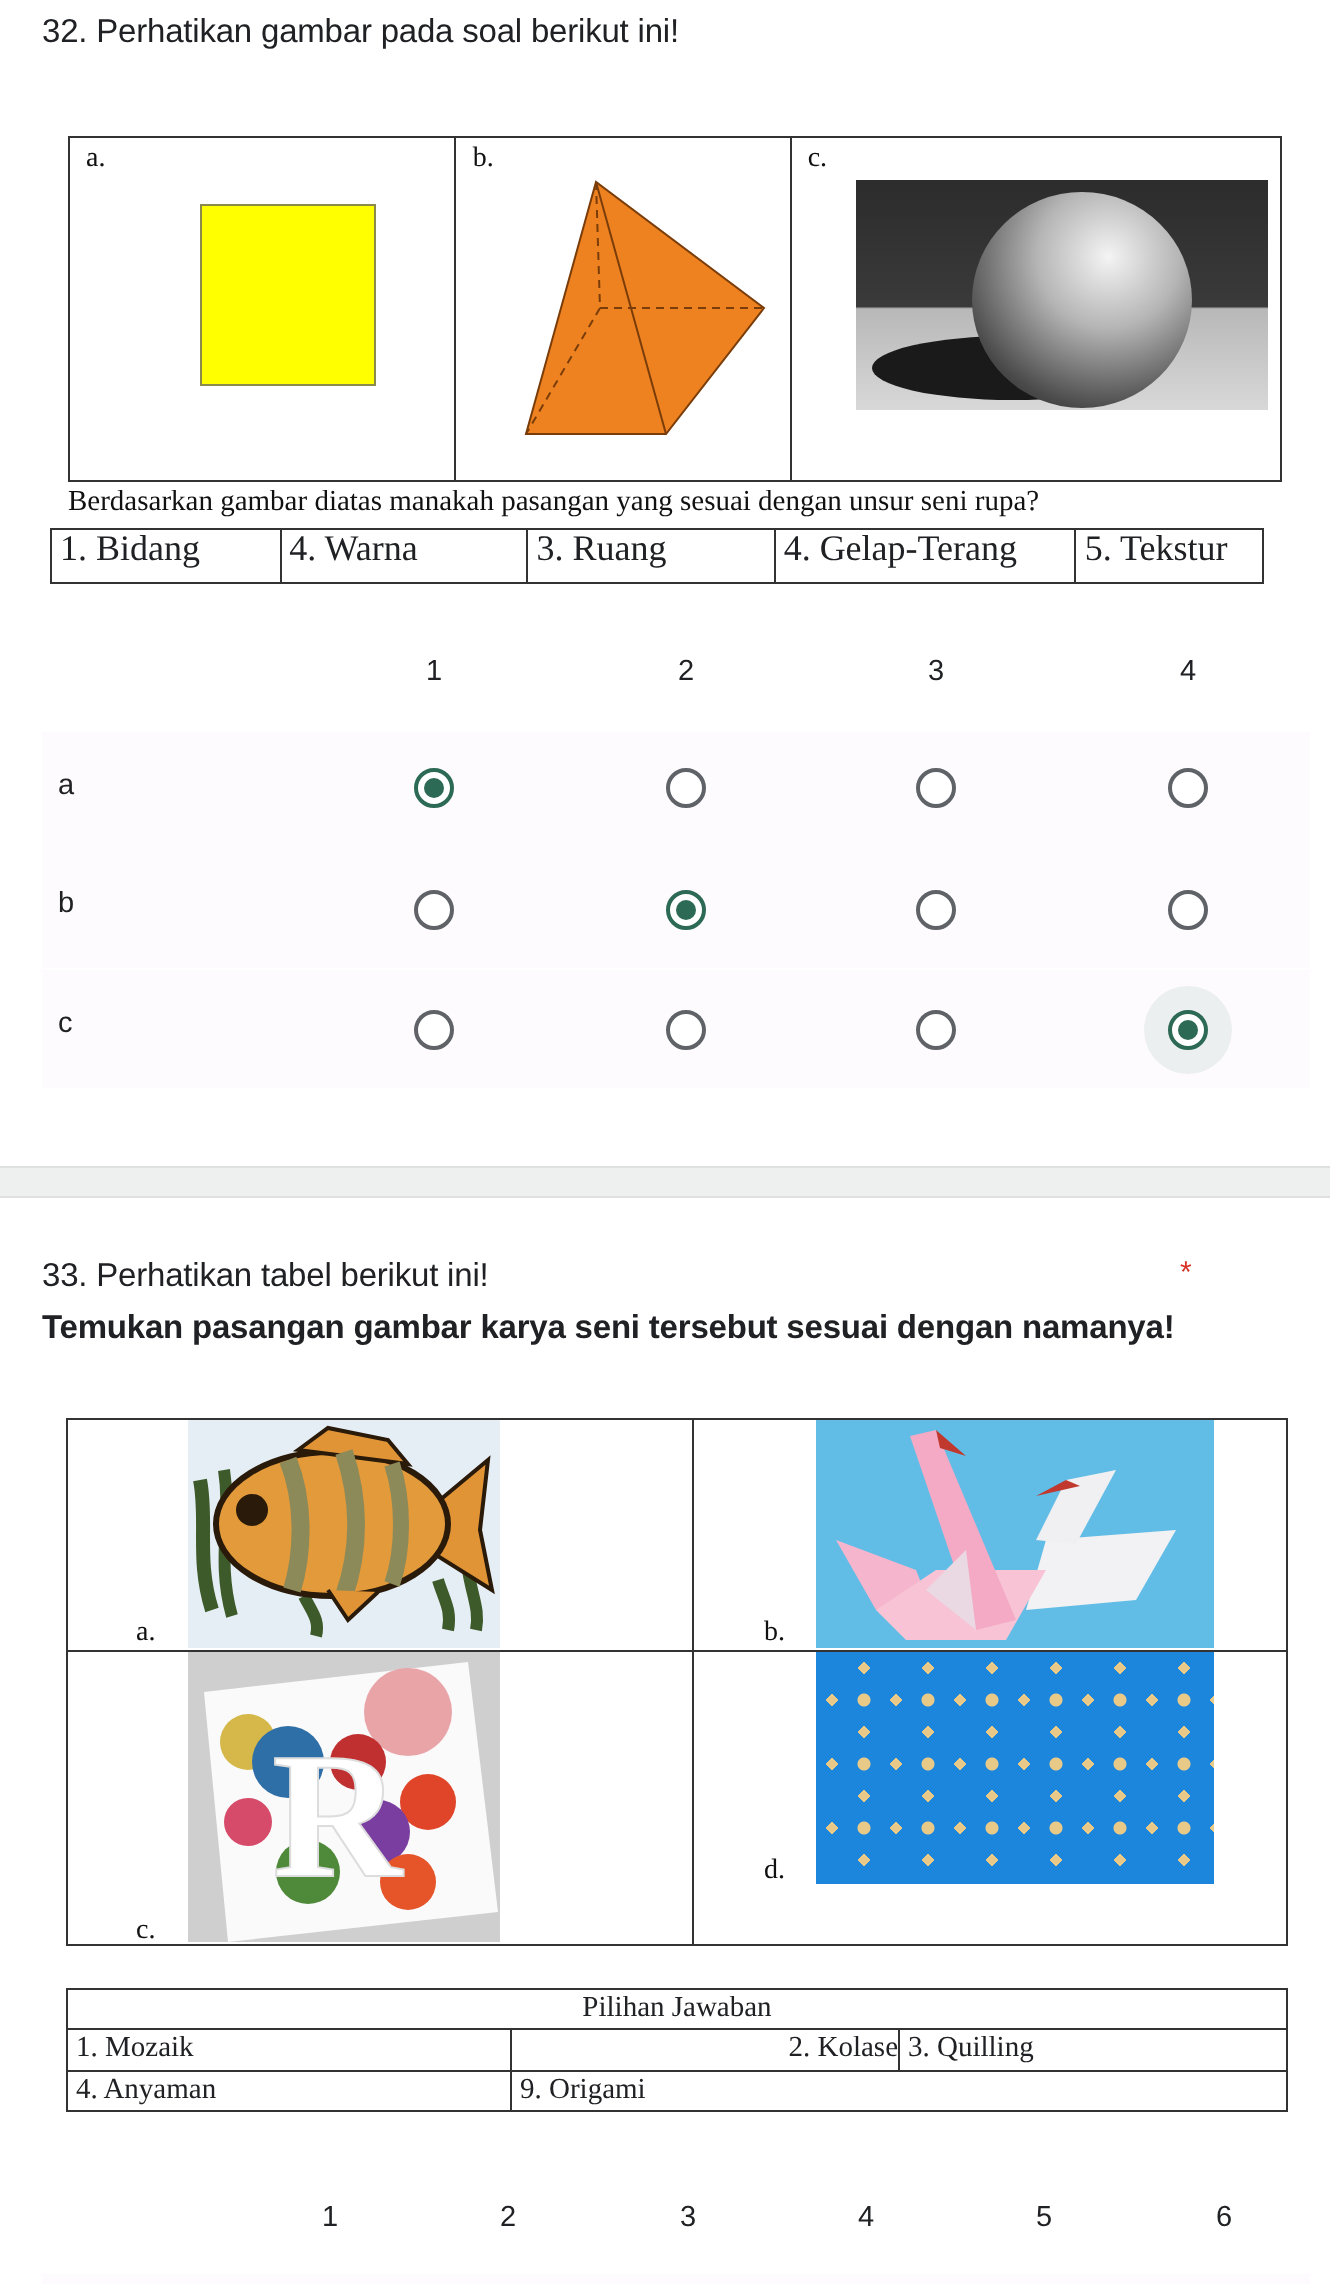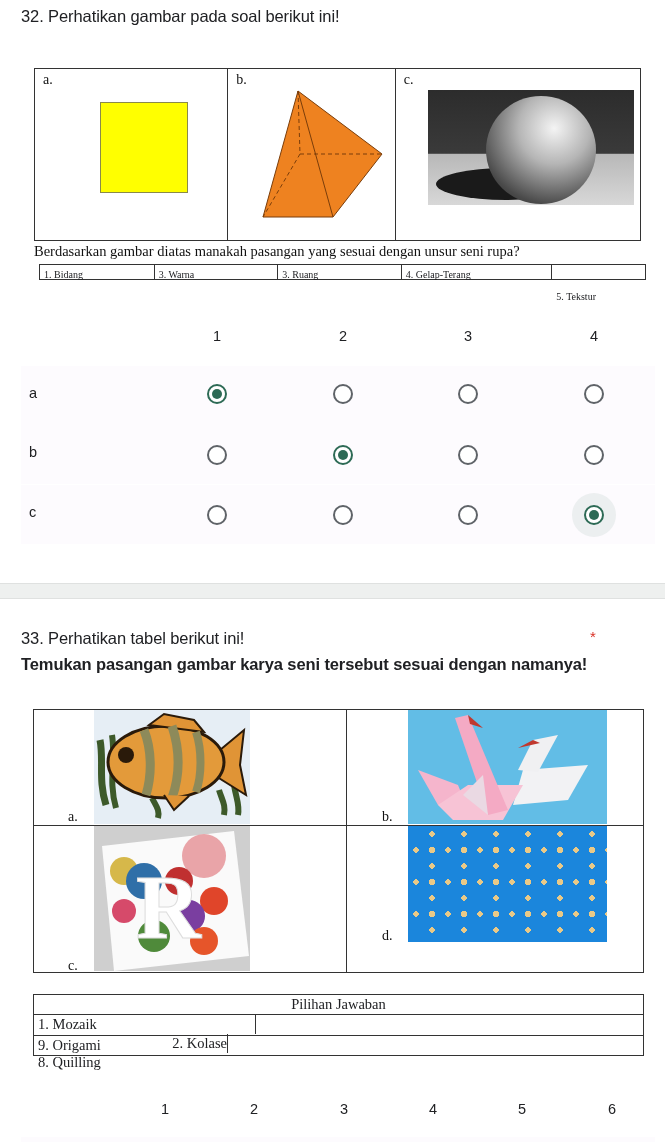--- a/index.html
+++ b/index.html
@@ -9,21 +9,21 @@
   .q-title { position: absolute; left: 21px; font-size: 16.5px; color: #202124; letter-spacing: -0.1px; }
   .q-desc { position: absolute; left: 21px; font-size: 16.5px; color: #202124; letter-spacing: -0.1px; }
   .req-star { position: absolute; color: #d93025; font-size: 15px; }
 
   
   .img-table { position: absolute; left: 34px; top: 68px; width: 607px; height: 173px; border: 1px solid #333; display: flex; background: #fff; }
   .img-cell { position: relative; border-right: 1px solid #333; height: 100%; }
   .img-cell:last-child { border-right: none; }
   .cell-label { position: absolute; font-family: "Liberation Serif", "DejaVu Serif", serif; font-size: 14px; color: #111; }
   .serif-line { position: absolute; left: 34px; font-family: "Liberation Serif", "DejaVu Serif", serif; font-size: 14.5px; color: #111; white-space: nowrap; }
-  .opts-row { position: absolute; left: 39px; top: 264px; width: 607px; height: 16px; border: 1px solid #333; display: flex; font-family: "Liberation Serif", "DejaVu Serif", serif; font-size: 10px; }
+  .opts-row { position: absolute; left: 25px; top: 264px; width: 607px; height: 28px; border: 1px solid #333; display: flex; font-family: "Liberation Serif", "DejaVu Serif", serif; font-size: 18px; }
   .opts-row div { border-right: 1px solid #333; padding-left: 4px; line-height: 19px; white-space: nowrap; }
   .opts-row div:last-child { border-right: none; }
 
   
   .col-head { position: absolute; font-size: 14.5px; color: #202124; transform: translateX(-50%); }
   .grid-row { position: absolute; left: 21px; width: 634px; height: 59px; background: #fdfbfe; }
   .row-label { position: absolute; left: 8px; font-size: 14.5px; color: #202124; }
   .radio { position: absolute; width: 20px; height: 20px; border-radius: 50%; border: 2px solid #5f6368; transform: translate(-50%, -50%); background: #fff; cursor: pointer; }
   .radio.checked { border-color: #2d6a55; }
   .radio.checked::after { content: ""; position: absolute; left: 50%; top: 50%; width: 10px; height: 10px; border-radius: 50%; background: #2d6a55; transform: translate(-50%, -50%); }
@@ -33,21 +33,21 @@
 
   
   .art-table { position: absolute; left: 33px; top: 709px; width: 611px; height: 264px; border: 1px solid #333; background: #fff; }
   .art-vline { position: absolute; left: 312px; top: 0; width: 1px; height: 100%; background: #333; }
   .art-hline { position: absolute; left: 0; top: 115px; width: 100%; height: 1px; background: #333; }
   .art-label { position: absolute; font-family: "Liberation Serif", "DejaVu Serif", serif; font-size: 14px; color: #111; }
   .art-img { position: absolute; overflow: hidden; }
 
   .ans-table { position: absolute; left: 33px; top: 994px; width: 611px; border: 1px solid #333; font-family: "Liberation Serif", "DejaVu Serif", serif; font-size: 14.5px; background: #fff; }
   .ans-head { text-align: center; font-weight: normal; height: 20px; line-height: 19px; border-bottom: 1px solid #333; }
-  .ans-row { display: flex; height: 20px; line-height: 19px; flex-direction: column; }
+  .ans-row { display: flex; height: 20px; line-height: 19px; }
   .ans-row + .ans-row { border-top: 1px solid #333; }
   .ans-row div { padding-left: 4px; border-right: 1px solid #333; white-space: nowrap; }
   .ans-row div:last-child { border-right: none; }
 
   .grid2-head { position: absolute; top: 1101px; font-size: 14.5px; color: #202124; transform: translateX(-50%); }
   .grid2-row-top { position: absolute; left: 21px; top: 1137px; width: 634px; height: 5px; background: #fdfbfe; }
 </style>
 </head>
 <body>
 
@@ -74,24 +74,24 @@
       <div style="position:absolute;left:8px;top:78px;width:140px;height:32px;border-radius:50%;background:#1a1a1a;"></div>
       <div style="position:absolute;left:58px;top:6px;width:110px;height:108px;border-radius:50%;background:radial-gradient(circle at 62% 30%,#f4f4f4 0%,#b5b5b5 35%,#4a4a4a 75%,#1e1e1e 100%);"></div>
     </div>
   </div>
 </div>
 
 <div class="serif-line" style="top:243px;">Berdasarkan gambar diatas manakah pasangan yang sesuai dengan unsur seni rupa?</div>
 
 <div class="opts-row">
   <div style="width:115px;">1.  Bidang</div>
-  <div style="width:124px;">3.  Warna</div>
+  <div style="width:124px;">4.  Warna</div>
   <div style="width:124px;">3.  Ruang</div>
   <div style="width:151px;">4.  Gelap-Terang</div>
-  <div style="width:93px;margin-top:22px;">5.  Tekstur</div>
+  <div style="width:93px;">5.  Tekstur</div>
 </div>
 
 <span class="col-head" style="left:217px;top:328px;">1</span>
 <span class="col-head" style="left:343px;top:328px;">2</span>
 <span class="col-head" style="left:468px;top:328px;">3</span>
 <span class="col-head" style="left:594px;top:328px;">4</span>
 
 <div class="grid-row" style="top:366px;">
   <span class="row-label" style="top:19px;">a</span>
 </div>
@@ -190,23 +190,24 @@
     background-size: 32px 32px, 32px 32px, 32px 32px;
     background-position: 8px 8px, 8px 8px, 8px 8px;"></div>
   <span class="art-label" style="left:348px;top:218px;">d.</span>
 </div>
 
 <div class="ans-table">
   <div class="ans-head">Pilihan Jawaban</div>
   <div class="ans-row">
     <div style="width:222px;">1.   Mozaik</div>
     <div style="width:194px;text-align:right;">2.   Kolase</div>
-    <div style="width:193px;">8.   Quilling</div>
+    <div style="width:193px;">3.   Quilling</div>
   </div>
   <div class="ans-row">
+    <div style="width:222px;"> 4.   Anyaman</div>
     <div style="width:194px;">9.   Origami</div>
   </div>
 </div>
 
 <span class="grid2-head" style="left:165px;">1</span>
 <span class="grid2-head" style="left:254px;">2</span>
 <span class="grid2-head" style="left:344px;">3</span>
 <span class="grid2-head" style="left:433px;">4</span>
 <span class="grid2-head" style="left:522px;">5</span>
 <span class="grid2-head" style="left:612px;">6</span>

